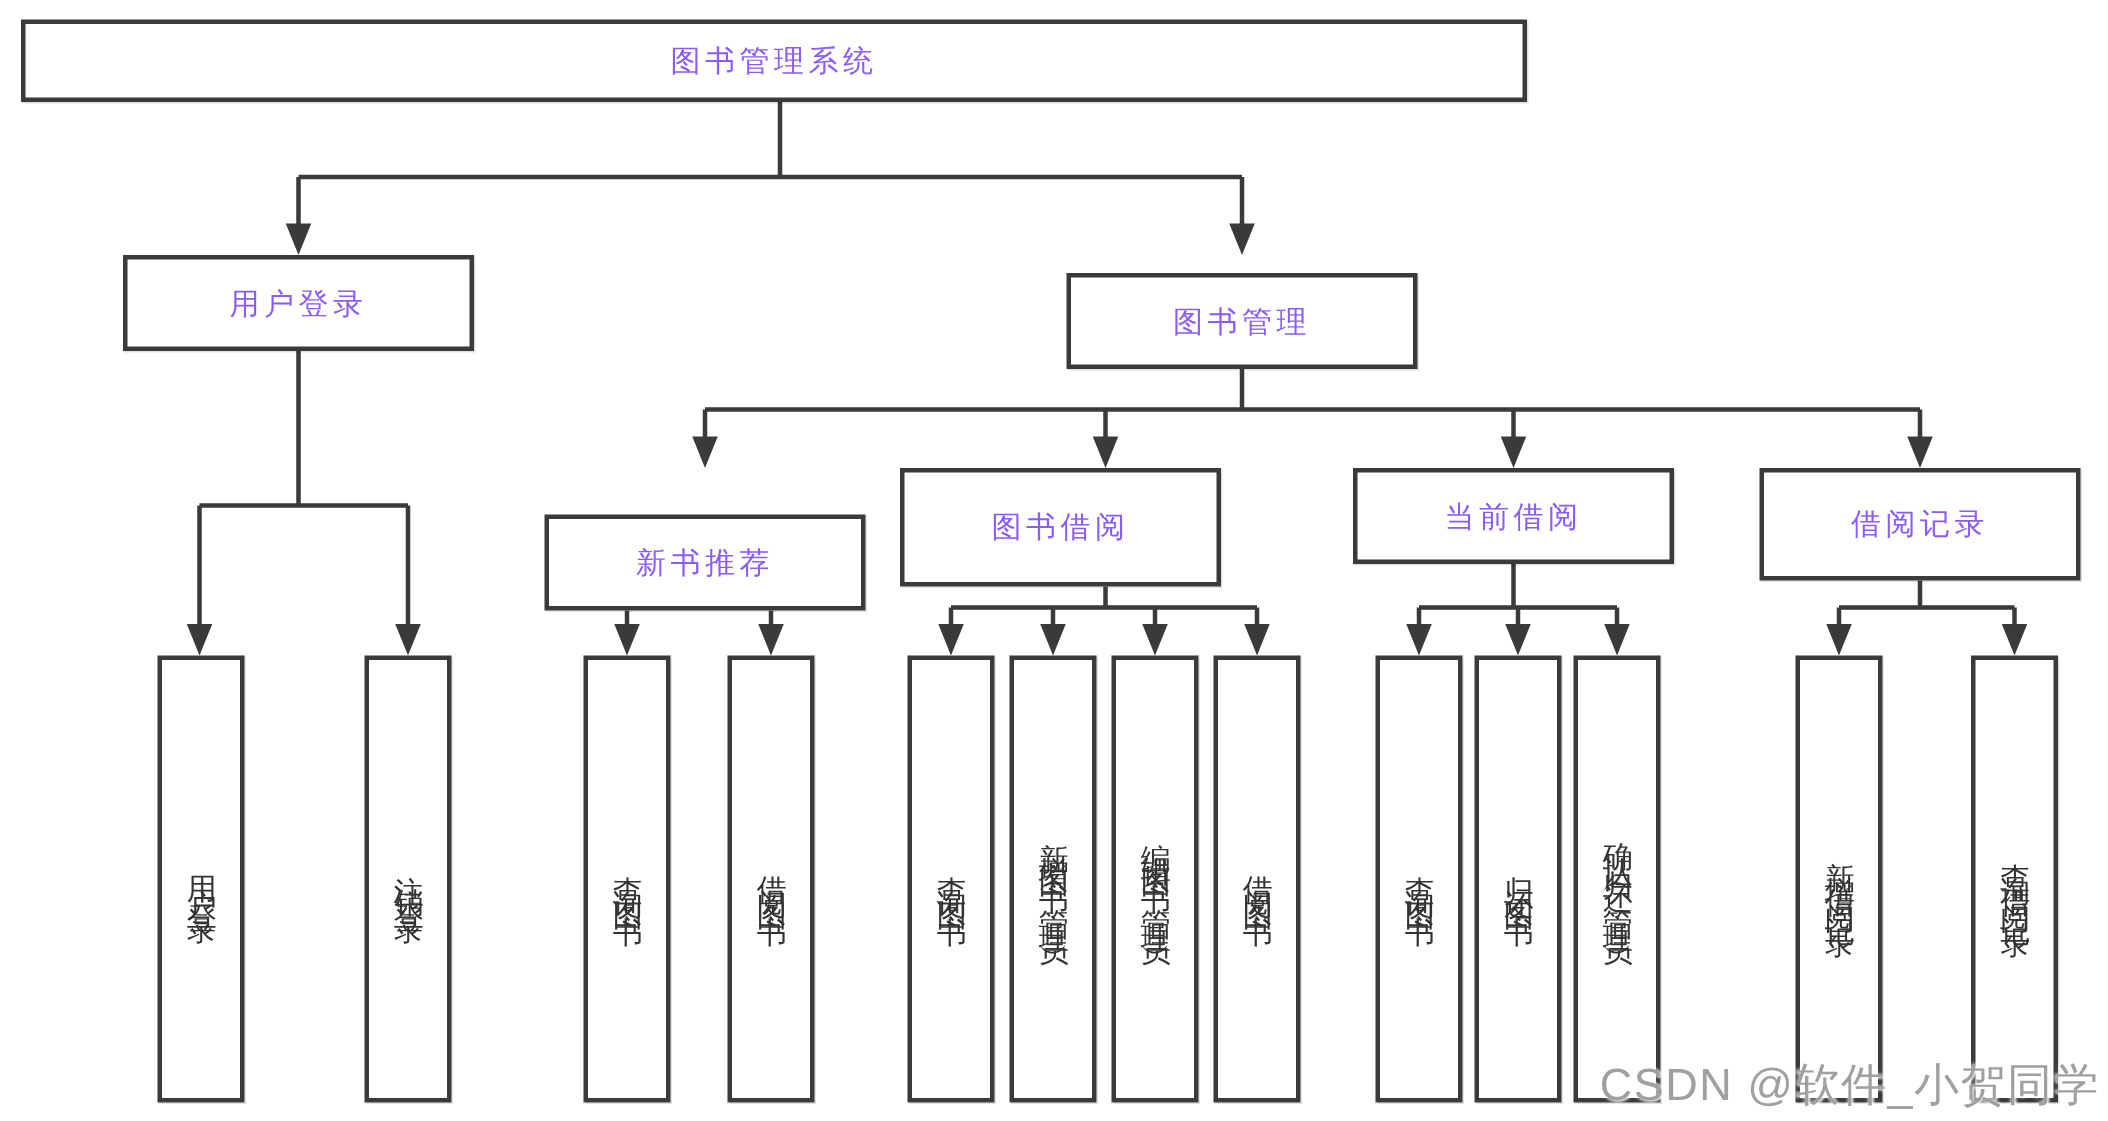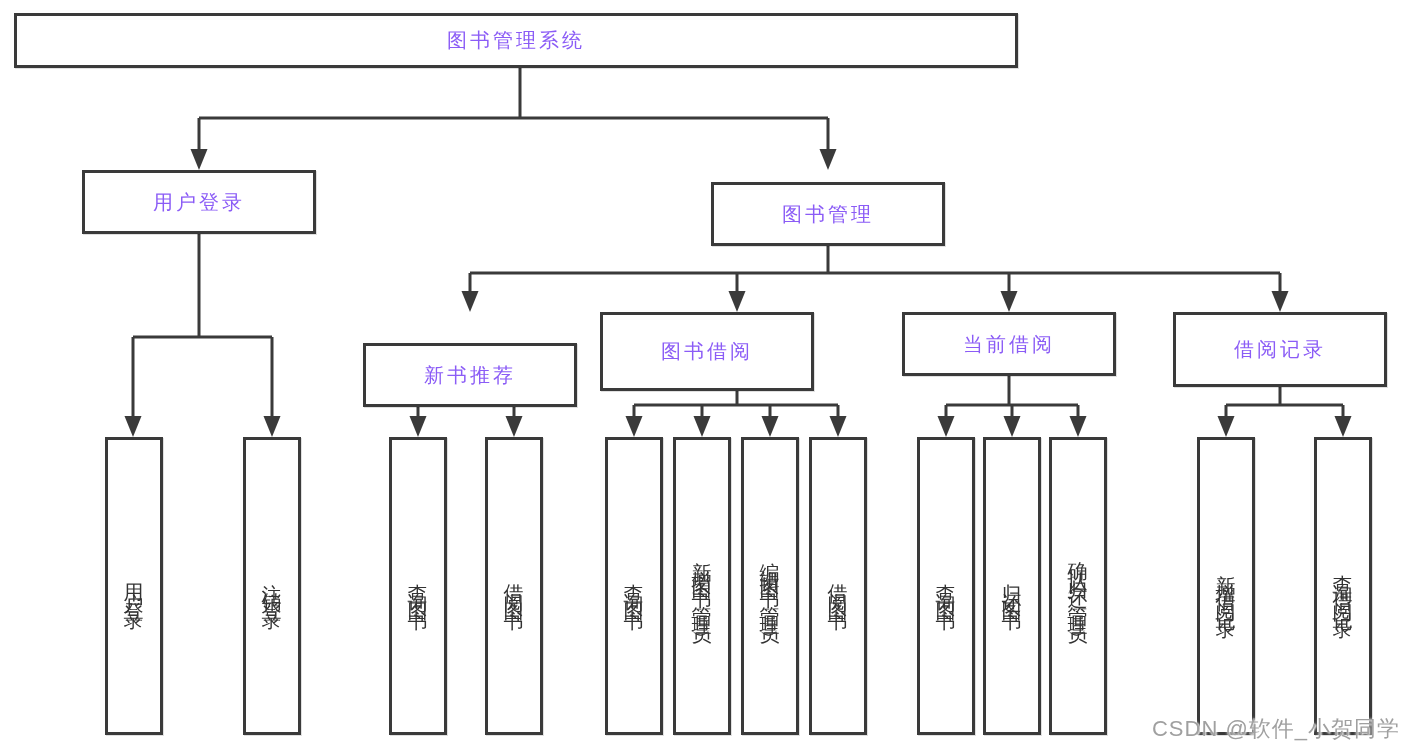--- a/index.html
+++ b/index.html
@@ -41,21 +41,21 @@
     font-size:20px;
     letter-spacing:9px;
     line-height:1.1;
     color:#333333;
     white-space:nowrap;
   }
   .watermark{
     position:absolute;
     right:5px;
     bottom:3px;
-    font-size:22px;
+    font-size:30px;
     letter-spacing:1px;
     color:#a0a0a0;
     text-shadow:0 0 3px #ffffff,1px 1px 2px #ffffff;
     pointer-events:none;
   }
 </style>
 </head>
 <body>
 
 <div class="canvas">

